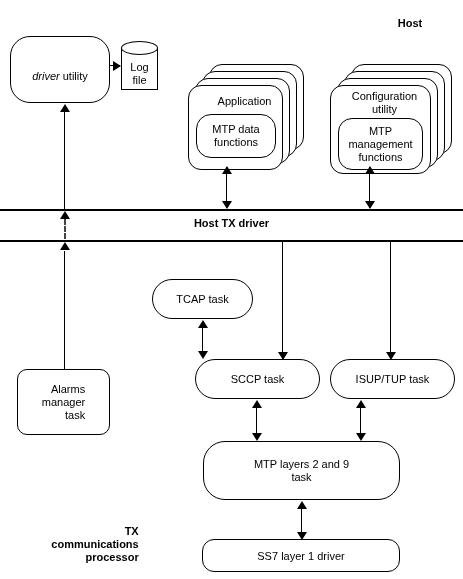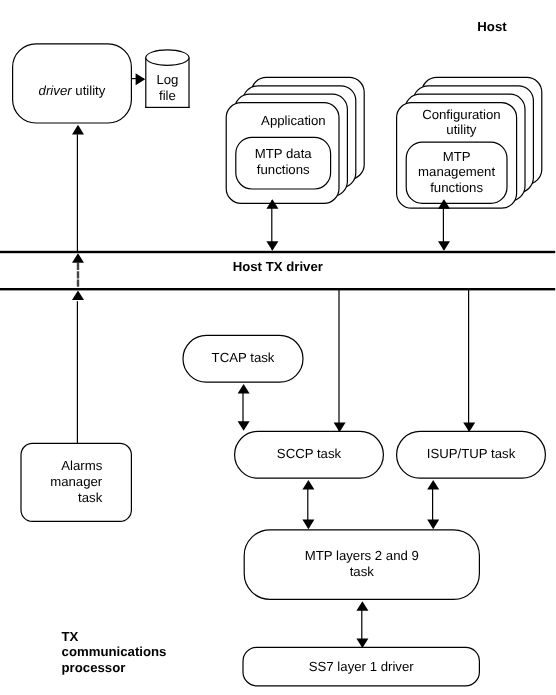--- a/index.html
+++ b/index.html
@@ -14,21 +14,21 @@
     background:#ffffff;
     overflow:hidden;
   }
 
   
   .lbl{
     position:absolute;
     font-size:11px;
     color:#000;
     line-height:13px;
-    text-align:left;
+    text-align:right;
     white-space:pre-line;
     display:flex;
     align-items:center;
     justify-content:center;
   }
   .bold{font-weight:bold;}
   .ital{font-style:italic;}
 
   
   .rbox{
@@ -202,21 +202,21 @@
     <div class="txt" style="top:20px;">Log
 file</div>
   </div>
 
   <div class="stack" style="left:188px;top:64px;width:116px;height:106px;">
     <div class="card" style="left:21px;top:0px;width:95px;height:86px;"></div>
     <div class="card" style="left:14px;top:7px;width:95px;height:86px;"></div>
     <div class="card" style="left:7px;top:14px;width:95px;height:86px;"></div>
     <div class="front" style="left:0px;top:21px;width:95px;height:85px;"></div>
     <div class="title" style="left:0px;top:31px;width:113px;">Application</div>
-    <div class="inner" style="left:8px;top:50px;width:80px;height:44px;">MTP data
+    <div class="inner" style="left:8px;top:50px;width:80px;height:44px;border-radius:15px;">MTP data
 functions</div>
   </div>
 
   <div class="stack" style="left:330px;top:64px;width:126px;height:110px;">
     <div class="card" style="left:21px;top:0px;width:101px;height:90px;"></div>
     <div class="card" style="left:14px;top:7px;width:101px;height:90px;"></div>
     <div class="card" style="left:7px;top:14px;width:101px;height:90px;"></div>
     <div class="front" style="left:0px;top:21px;width:101px;height:89px;"></div>
     <div class="title" style="left:4px;top:26px;width:101px;">Configuration
 utility</div>

